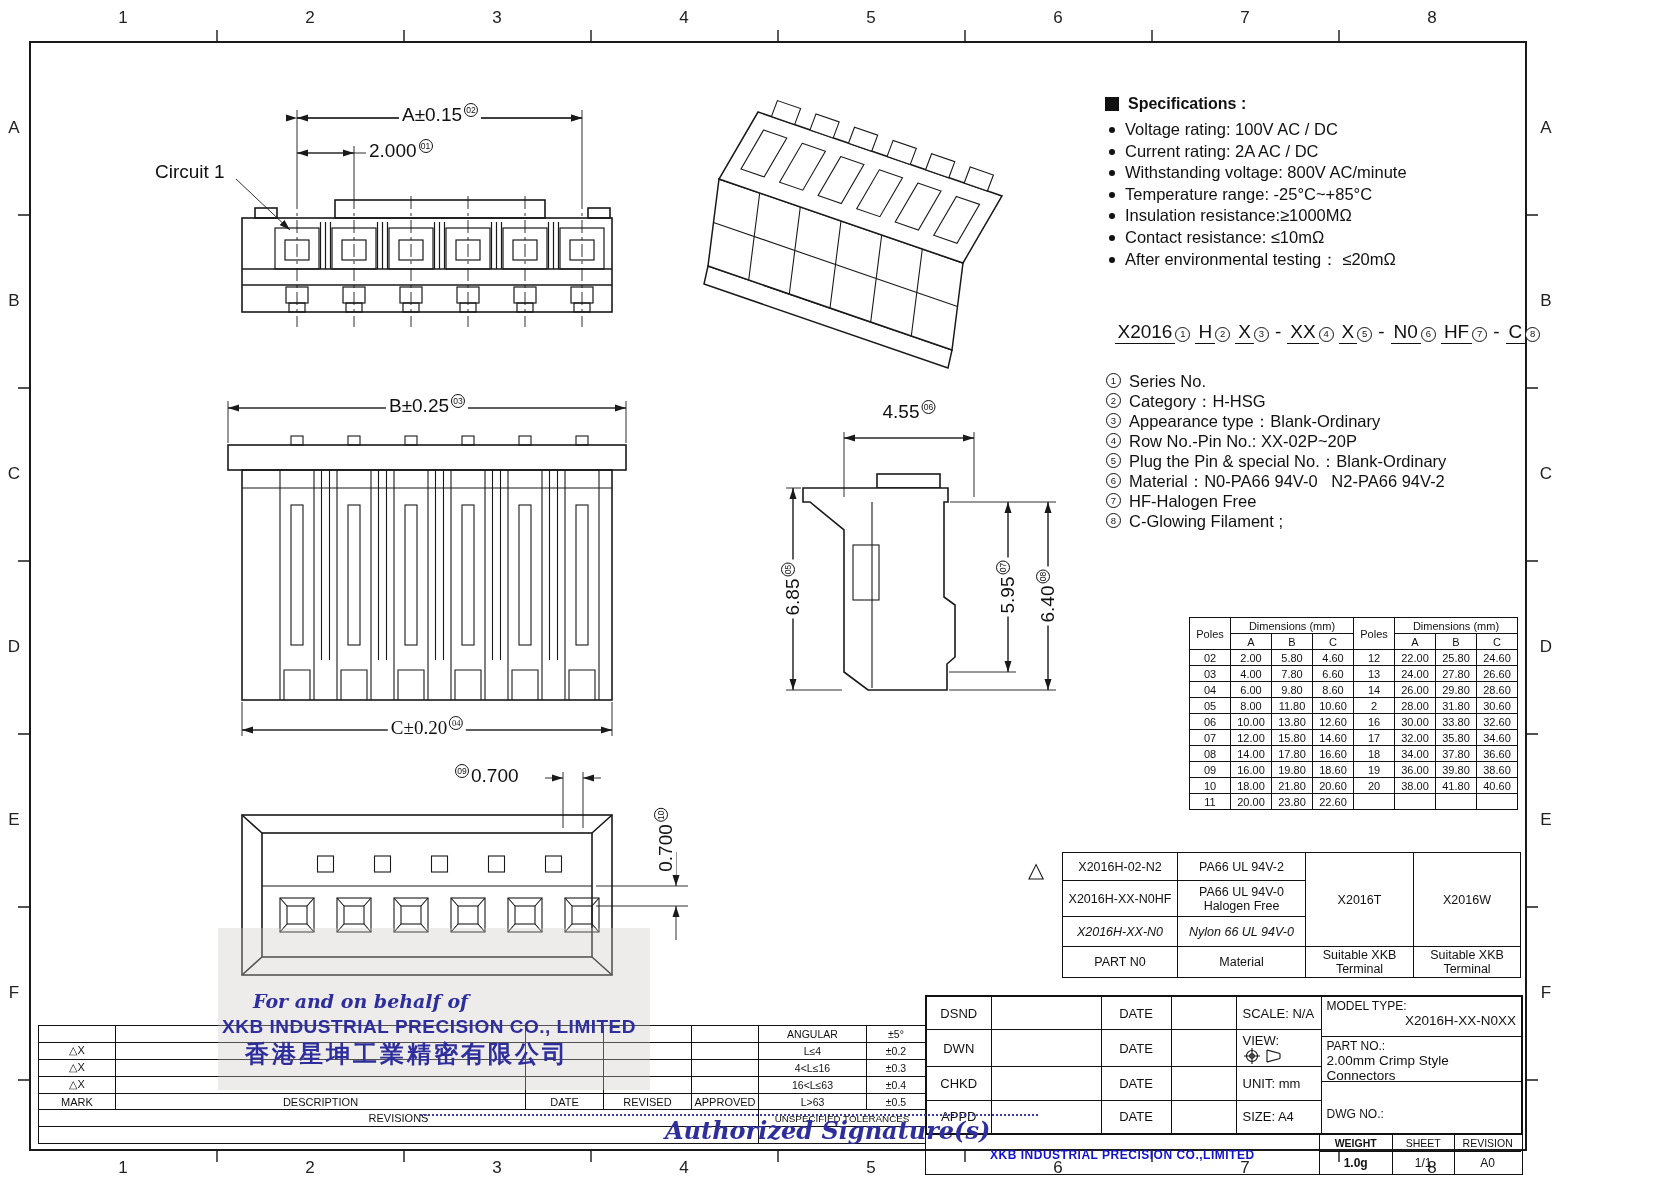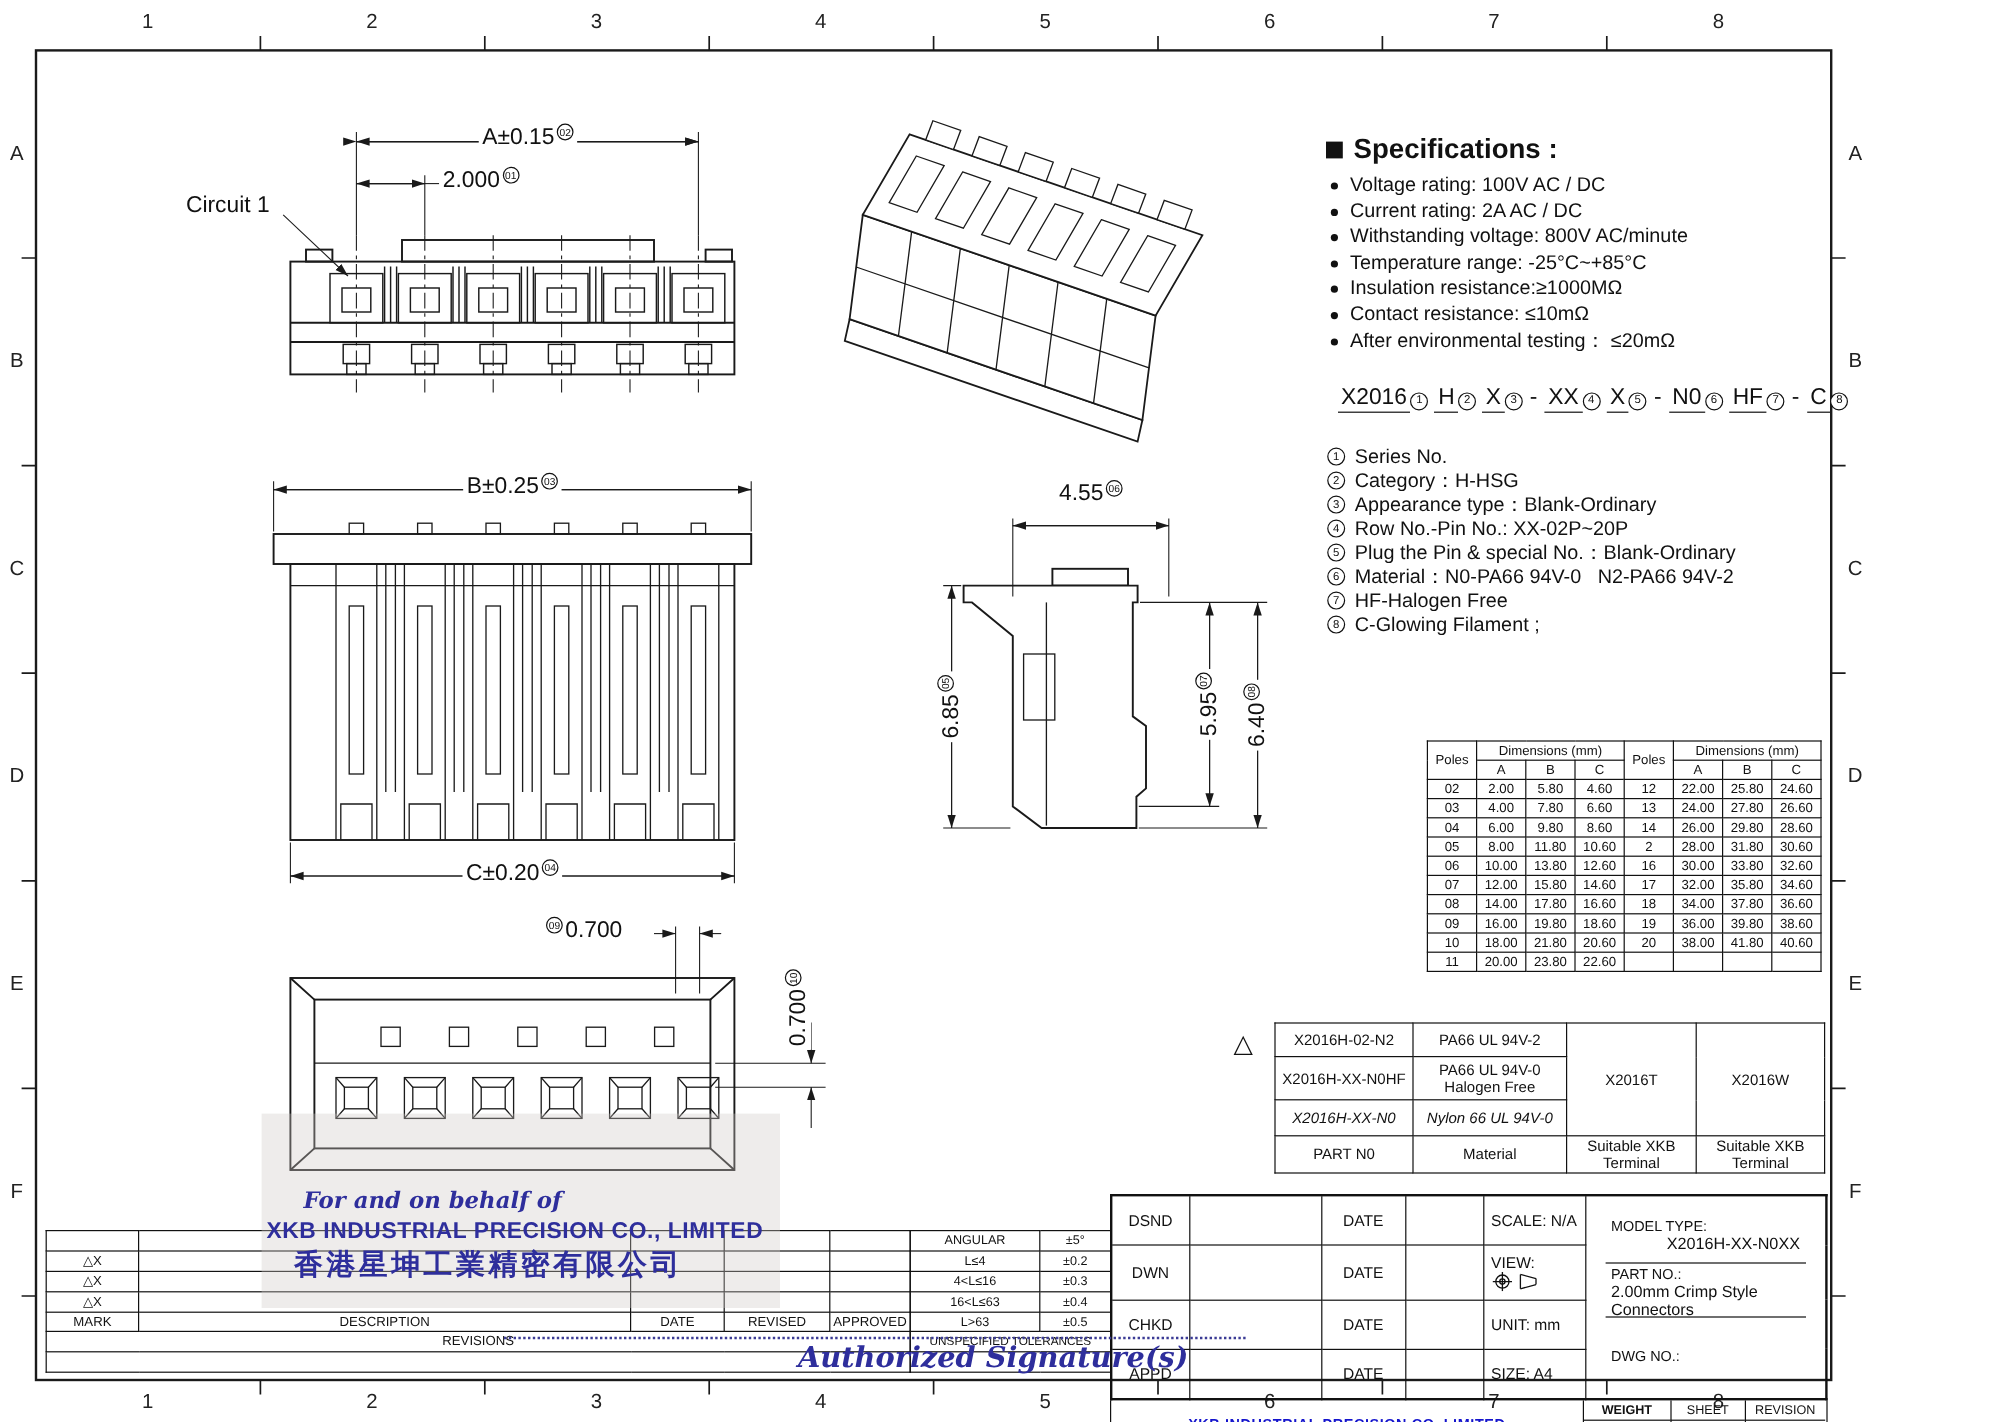--- a/index.html
+++ b/index.html
@@ -9,21 +9,21 @@
   .gl{position:absolute;width:24px;height:20px;text-align:center;font-size:17px;color:#222;z-index:2;}
   .dim{position:absolute;z-index:3;background:#fff;padding:0 3px;font-size:19px;white-space:nowrap;
        display:flex;align-items:center;gap:2px;line-height:20px;}
   .dim.rot{transform:translate(-50%,-50%) rotate(-90deg);}
   .dim.ctr{transform:translateX(-50%);}
   .circ{box-sizing:border-box;display:inline-flex;align-items:center;justify-content:center;
         width:14px;height:14px;border:1px solid #111;border-radius:50%;font-size:8.5px;
         line-height:1;position:relative;top:-5px;flex:none;background:#fff;}
   
   #specs{position:absolute;left:1105px;top:95px;width:450px;z-index:3;}
-  .spec-title{font-size:23px;font-weight:bold;display:flex;align-items:center;gap:9px;margin-top:16px;}
+  .spec-title{font-size:16px;font-weight:bold;display:flex;align-items:center;gap:9px;}
   .sq{width:14px;height:14px;background:#111;display:inline-block;flex:none;}
   #spec-items{list-style:none;margin:6px 0 0 4px;padding:0;}
   #spec-items li{font-size:16.5px;line-height:21.6px;display:flex;gap:10px;align-items:flex-start;}
   #spec-items li .b{width:6px;height:6px;border-radius:50%;background:#111;flex:none;margin-top:8px;}
   
   #codeblk{position:absolute;left:1112px;top:320px;z-index:3;}
   #code-tokens{display:flex;align-items:flex-start;}
   .seg{display:flex;align-items:center;margin:0 2.5px;}
   .tok{font-size:19px;line-height:23px;border-bottom:1.6px solid #111;padding:0 3px;}
   .tok.nb{border-bottom:none;padding:0 1px;}
@@ -44,21 +44,21 @@
   #parttbl{position:absolute;left:1062px;top:852px;z-index:3;font-size:12.5px;table-layout:fixed;}
   #parttbl td{padding:1px 2px;white-space:pre-line;}
   #tri{position:absolute;left:1028px;top:858px;font-size:21px;z-index:3;}
   
   #titleblk{position:absolute;left:925px;top:995px;z-index:4;}
   #tbmain{table-layout:fixed;}
   #tbmain td{height:28px;font-size:13px;}
   .tb-label{font-size:17px;}
   .tb-date{font-size:18px;}
   .infocell{text-align:left;padding-left:6px;font-size:12.5px;}
-  .rcol{vertical-align:top;padding:16px;}
+  .rcol{vertical-align:top;padding:0;}
   .rblk{border-bottom:1px solid #111;text-align:left;padding:2px 5px;box-sizing:border-box;}
   .rlab{font-size:12px;}
   .rval{font-size:13.5px;}
   #band{display:flex;border:1px solid #111;border-top:none;width:598px;box-sizing:border-box;}
   #company{width:395px;border-right:1px solid #111;display:flex;align-items:center;justify-content:center;
            font-weight:bold;font-size:12px;letter-spacing:.5px;height:39px;box-sizing:border-box;}
   #wsr{width:203px;display:grid;grid-template-columns:72px 62px 67px;grid-template-rows:17px 22px;}
   #wsr div{border-left:1px solid #111;border-bottom:1px solid #111;display:flex;align-items:center;
            justify-content:center;font-size:10.5px;box-sizing:border-box;}
   #wsr div:nth-child(3n+1){border-left:none;font-weight:bold;}
@@ -311,21 +311,21 @@
       <span class="circ">02</span>
     </div>
   <div class="dim" style="left:366px;top:141px;">
     <span>2.000</span>
       <span class="circ">01</span>
     </div>
   <div class="dim ctr" style="left:427px;top:396px;">
     <span>B±0.25</span>
       <span class="circ">03</span>
     </div>
-  <div class="dim ctr" style="left:427px;top:718px;">
+  <div class="dim ctr" style="left:427px;top:718px;font-family:Liberation Serif, serif;">
     <span>C±0.20</span>
       <span class="circ">04</span>
     </div>
   <div class="dim ctr" style="left:909px;top:402px;">
     <span>4.55</span>
       <span class="circ">06</span>
     </div>
   <div class="dim rot" style="left:793px;top:589px;">
     <span>6.85</span>
       <span class="circ">05</span>

